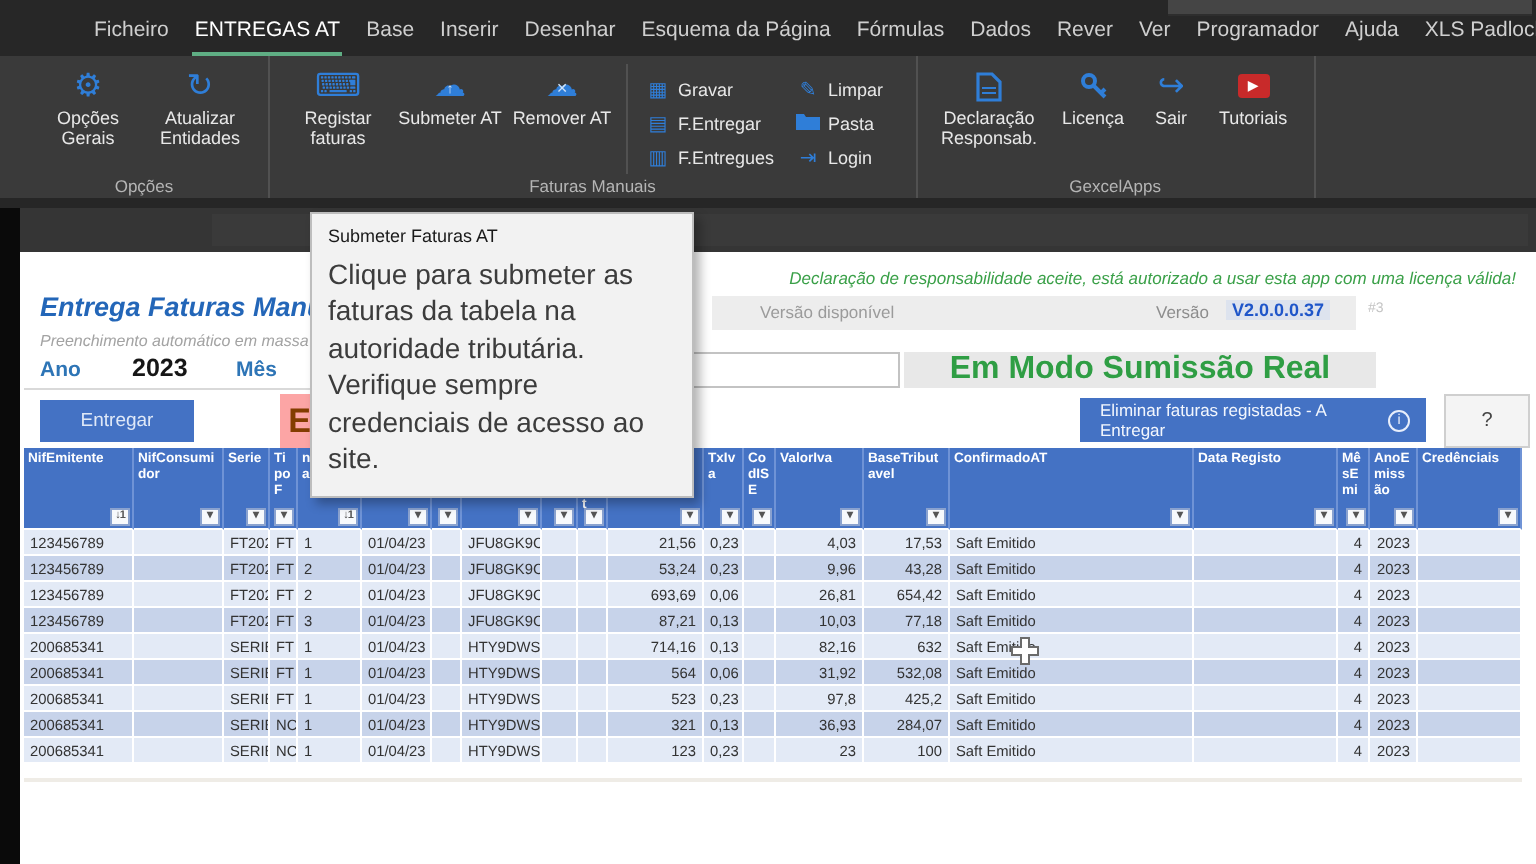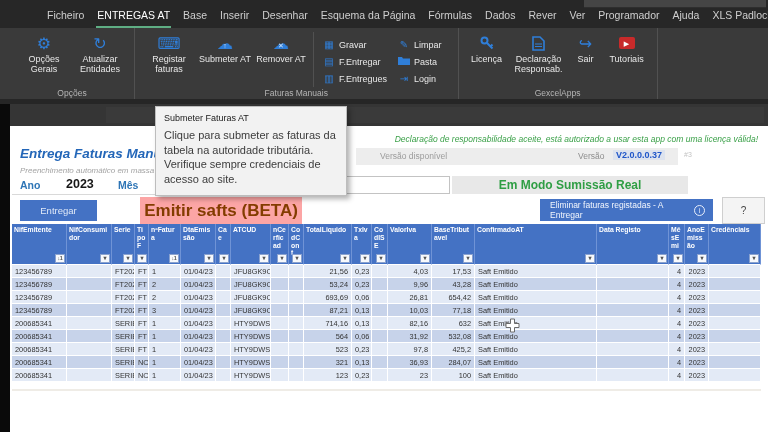--- a/index.html
+++ b/index.html
@@ -51,21 +51,21 @@
   .page-title { position:absolute; left:20px; top:146px; font-size:13.5px; font-weight:bold; font-style:italic; color:#2366b8; white-space:nowrap; }
   .page-sub { position:absolute; left:20px; top:166px; font-size:8px; font-style:italic; color:#a3a3a3; white-space:nowrap; }
 
   .ano-label { position:absolute; left:20px; top:179px; font-size:10.5px; font-weight:bold; color:#2e75b6; }
   .ano-value { position:absolute; left:66px; top:177px; font-size:12.5px; font-weight:bold; color:#161616; }
   .mes-label { position:absolute; left:118px; top:179px; font-size:10.5px; font-weight:bold; color:#2e75b6; }
   .mes-value { position:absolute; left:160px; top:177px; font-size:12.5px; font-weight:bold; color:#161616; }
   .ano-underline { position:absolute; left:12px; top:194px; width:168px; height:1px; background:#d9d9d9; }
   .empty-cell { position:absolute; left:180px; top:176px; width:270px; height:18px; border:1px solid #c3c3c3; background:#fff; }
   .mode-band { position:absolute; left:452px; top:176px; width:236px; height:18px; background:#e8e8e8;
-               display:flex; align-items:center; justify-content:center; font-size:12px; font-weight:bold; color:#2f9e44; }
+               display:flex; align-items:center; justify-content:center; font-size:16px; font-weight:bold; color:#2f9e44; }
 
   .btn-entregar { position:absolute; left:20px; top:200px; width:77px; height:21px; background:#4472c4; color:#dfe8f7;
                   font-size:9.5px; display:flex; align-items:center; justify-content:center; }
   .btn-emitir { position:absolute; left:140px; top:197px; width:162px; height:27px; background:#fca5a5; color:#833c00;
                 font-size:17px; font-weight:bold; display:flex; align-items:center; justify-content:center; }
   .btn-eliminar { position:absolute; left:540px; top:199px; width:173px; height:22px; background:#4472c4; color:#f2f6fd;
                   font-size:8.5px; display:flex; align-items:center; justify-content:space-between; padding:0 8px 0 10px; }
   .info-icon { width:11px; height:11px; border:1px solid #e8eefb; border-radius:50%; font-size:7px; line-height:9px;
                text-align:center; color:#e8eefb; flex:0 0 auto; }
   .btn-help { position:absolute; left:722px; top:197px; width:43px; height:27px; background:#f4f4f4; border:1px solid #cfcfcf;
@@ -85,21 +85,21 @@
   .td { height:13px; line-height:13px; font-size:7.4px; color:#333; border-right:1px solid #ffffff; border-bottom:1px solid #ffffff;
         padding:0 3px; overflow:hidden; white-space:nowrap; }
   .td.r { text-align:right; }
   .td.c { text-align:center; }
   .below-line { position:absolute; left:12px; top:389px; width:749px; height:2px; background:#efece6; }
 
   
   .tooltip { position:absolute; left:155px; top:106px; width:192px; background:#f2f2f2; border:1px solid #bdbdbd;
              box-shadow:3px 3px 5px rgba(0,0,0,0.3); padding:6px 8px 9px; z-index:50; }
   .tt-title { font-size:9px; font-weight:normal; color:#1a1a1a; margin-bottom:5px; }
-  .tt-body { font-size:11px; color:#3c3c3c; line-height:1.32; }
+  .tt-body { font-size:14px; color:#3c3c3c; line-height:1.32; }
 
   .cursor-plus { position:absolute; left:505px; top:318px; z-index:60; }
 </style>
 </head>
 <body>
 
 <div id="screen">
 
   <div class="menubar">
     <div class="menu-items">
@@ -176,33 +176,33 @@
           <div class="smallbtn">
             <span class="sicon">⇥</span>
             <span class="slabel">Login</span>
           </div>
         </div>
       </div>
       <div class="glabel">Faturas Manuais</div>
     </div>
 
     <div class="rgroup">
+      <div class="bigbtn" style="width:60px">
+        <span class="ricon"><svg width="13" height="15" style="margin-top:3px">
+              <path d="M1 1h7l4 4v9H1z" fill="none" stroke="#2f7ed8" stroke-width="1.6"></path>
+              <path d="M3 8h7M3 10.5h7" stroke="#2f7ed8" stroke-width="1"></path>
+            </svg></span>
+        <span class="blabel">Declaração Responsab.</span>
+      </div>
       <div class="bigbtn" style="width:44px">
         <span class="ricon"><svg width="14" height="14" style="margin-top:3px">
               <circle cx="4.5" cy="4.5" r="3" fill="none" stroke="#2f7ed8" stroke-width="2"></circle>
               <path d="M7 7l5.5 5.5M10.5 10.5l2-2" stroke="#2f7ed8" stroke-width="2"></path>
             </svg></span>
         <span class="blabel">Licença</span>
-      </div>
-      <div class="bigbtn" style="width:60px">
-        <span class="ricon"><svg width="13" height="15" style="margin-top:3px">
-              <path d="M1 1h7l4 4v9H1z" fill="none" stroke="#2f7ed8" stroke-width="1.6"></path>
-              <path d="M3 8h7M3 10.5h7" stroke="#2f7ed8" stroke-width="1"></path>
-            </svg></span>
-        <span class="blabel">Declaração Responsab.</span>
       </div>
       <div class="bigbtn" style="width:34px">
         <span class="ricon">↪</span>
         <span class="blabel">Sair</span>
       </div>
       <div class="bigbtn" style="width:48px">
         <span class="ricon" style="display:flex;justify-content:center">
             <span class="tut-icon">
               <span>▶</span>
             </span>

